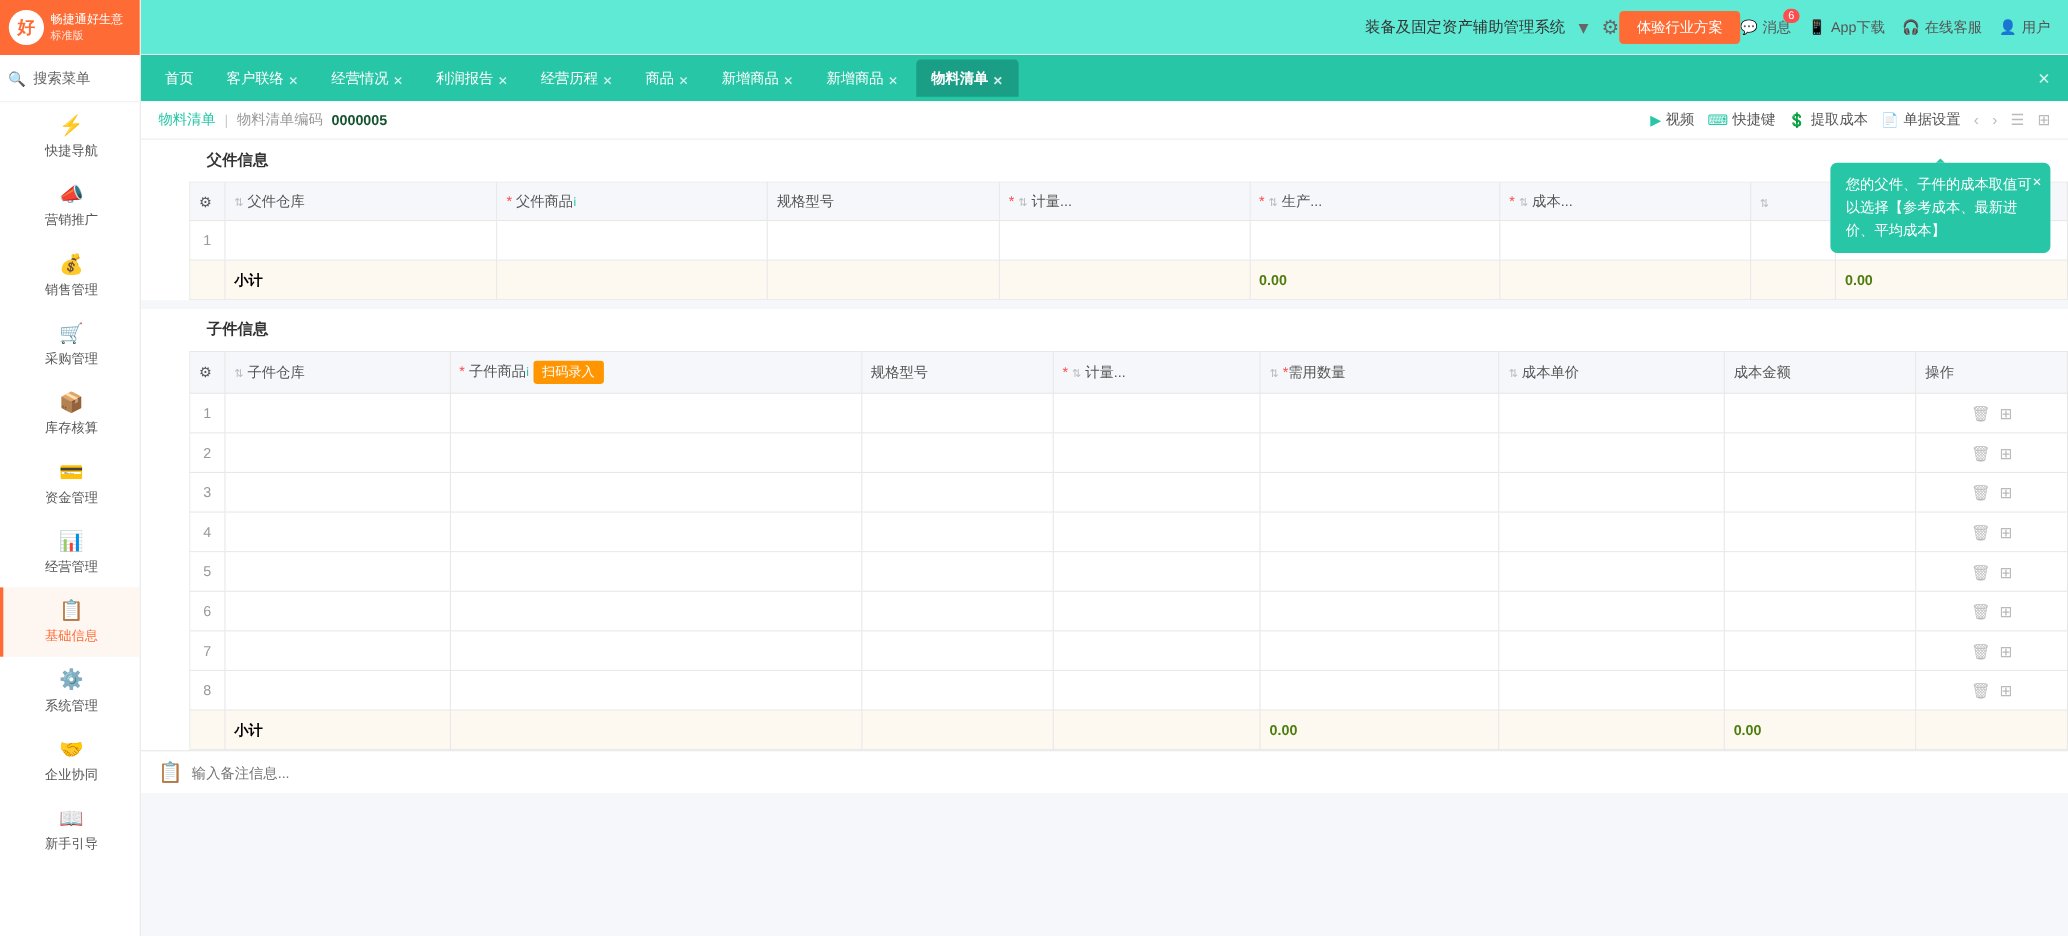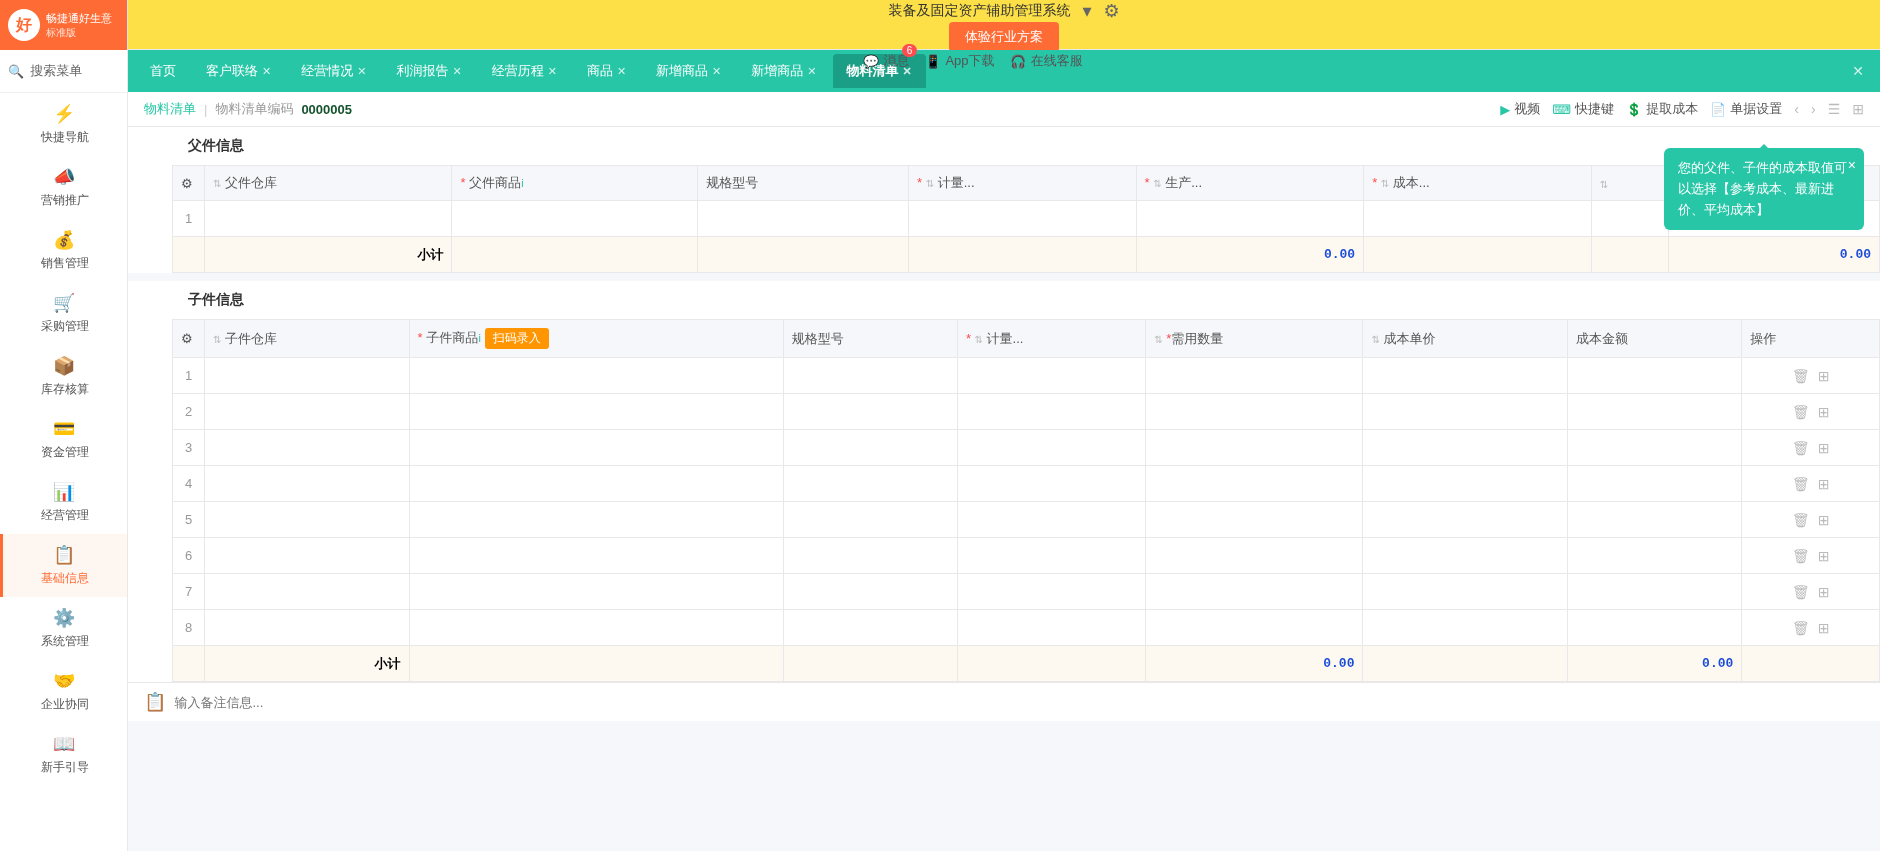--- a/index.html
+++ b/index.html
@@ -70,28 +70,27 @@
     
     .main {
       flex: 1;
       display: flex;
       flex-direction: column;
       overflow: hidden;
     }
 
     
     .top-header {
-      background: #fde047;
+      background: #5eead4;
       height: 50px;
       display: flex;
       align-items: center;
-      justify-content: space-between;
+      justify-content: flex-end;
       padding: 0 16px;
       border-bottom: 1px solid #e8e8e8;
-      flex-direction: column;
     }
     .system-title { color: #333; font-size: 14px; }
     .header-right { display: flex; align-items: center; gap: 16px; }
     .header-btn { display: flex; align-items: center; gap: 4px; color: #555; cursor: pointer; font-size: 13px; position: relative; }
     .badge { background: #ff4d4f; color: #fff; border-radius: 10px; font-size: 10px; padding: 1px 5px; position: absolute; top: -8px; right: -8px; }
     .try-btn { background: #ff6b35; color: #fff; border: none; border-radius: 4px; padding: 6px 16px; cursor: pointer; font-size: 13px; font-family: Liberation Mono, monospace; }
     .header-settings { color: #666; cursor: pointer; font-size: 18px; }
     .user-area { display: flex; align-items: center; gap: 4px; color: #555; }
 
     
@@ -104,21 +103,21 @@
       gap: 2px;
       flex-shrink: 0;
     }
     .nav-tab {
       padding: 8px 14px;
       color: #fff;
       cursor: pointer;
       font-size: 13px;
       border-radius: 4px 4px 0 0;
       display: flex;
-      align-items: center;
+      align-items: flex-end;
       gap: 4px;
       white-space: nowrap;
     }
     .nav-tab.active { background: #1a9e85; font-weight: bold; }
     .nav-tab-close { font-size: 11px; opacity: 0.8; }
     .nav-tab-close-right { margin-left: auto; color: rgba(255,255,255,0.8); cursor: pointer; font-size: 14px; padding: 0 8px; }
 
     
     .page-toolbar {
       background: #fff;
@@ -175,21 +174,20 @@
     }
     .data-table td {
       border: 1px solid #e8e8e8;
       padding: 6px 8px;
       background: #fff;
       height: 36px;
     }
     .data-table tr.subtotal td {
       background: #fef9f0;
       font-weight: bold;
-      text-align: right;
     }
     .data-table .row-num { color: #999; text-align: center; width: 30px; }
     .required-mark { color: #ff4d4f; }
     .th-settings { text-align: center; width: 32px; color: #999; cursor: pointer; }
     .sort-icon { color: #bbb; font-size: 10px; }
 
     
     .scan-btn {
       background: #ff9500;
       color: #fff;
@@ -240,21 +238,21 @@
       background: #fff;
       border-top: 1px solid #e8e8e8;
       padding: 8px 16px;
       display: flex;
       align-items: center;
       gap: 8px;
       flex-shrink: 0;
     }
     .bottom-icon { color: #26c6a6; font-size: 18px; }
 
-    .cost-amount { font-weight: bold; color: #1d4ed8; font-family: Liberation Mono, monospace; }
+    .cost-amount { font-weight: bold; color: #4d7c0f; }
 
     .table-wrapper { position: relative; overflow-x: auto; }
   </style>
 </head>
 <body>
 
 <div class="sidebar">
   <div class="sidebar-logo">
     <div class="logo-icon">好</div>
     <div class="logo-text">

